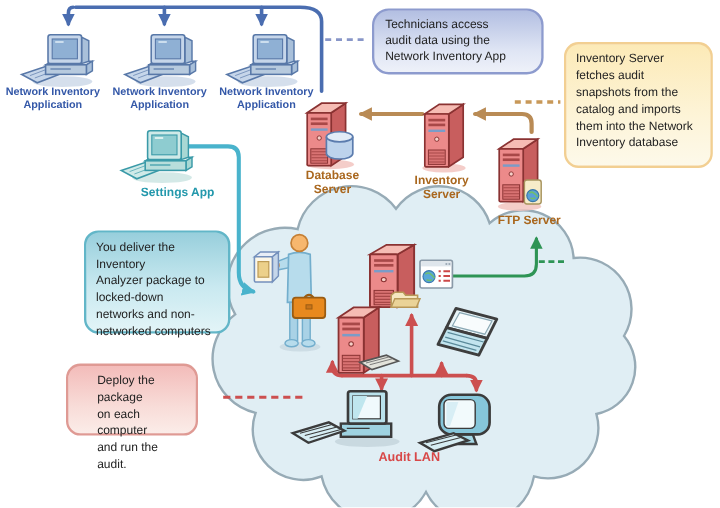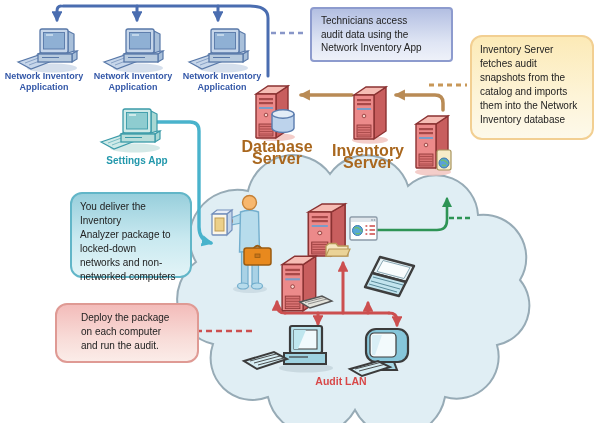--- a/index.html
+++ b/index.html
@@ -16,35 +16,35 @@
   .dash-teal{stroke:#49b3cc;stroke-width:2.4;stroke-dasharray:5 4;fill:none;}
   .ln-green{stroke:#2e9455;stroke-width:2.6;fill:none;stroke-linecap:round;}
   .dash-green{stroke:#2e9455;stroke-width:2.4;stroke-dasharray:5 3;fill:none;}
   .ln-red{stroke:#cc4f4f;stroke-width:3;fill:none;stroke-linecap:round;}
   .dash-red{stroke:#cc4f4f;stroke-width:2.6;stroke-dasharray:6 4;fill:none;}
 
   
   .lbl{position:absolute;text-align:center;white-space:pre-line;width:100px;
        font-weight:bold;font-size:9px;line-height:11px;color:#3458a8;}
   .lbl-teal{color:#2398ac;font-size:10px;}
-  .lbl-orange{color:#a9671e;font-size:16px;line-height:12px;}
+  .lbl-orange{color:#a9671e;font-size:10px;line-height:12px;}
   .lbl-red{color:#d84848;font-size:10.5px;width:120px;}
 
   
   .callout{position:absolute;box-sizing:border-box;border-radius:12px;
            padding:6px 8px;font-size:10px;line-height:14px;color:#222;
            white-space:pre-line;}
   .co-blue{left:310px;top:7px;width:143px;height:55px;border:2px solid #8d9bce;
-           border-radius:4px;padding:5px 9px;line-height:13.5px;
+           border-radius:14px;padding:5px 9px;line-height:13.5px;
            background:linear-gradient(180deg,#b3bfe2 0%,#dfe5f4 65%,#eef1f9 100%);}
   .co-yellow{left:470px;top:35px;width:124px;height:105px;border:2px solid #f2cf92;
            background:linear-gradient(180deg,#fceab7 0%,#fdf4d8 60%,#fdf9ea 100%);}
   .co-teal{left:53px;top:192px;width:122px;height:86px;border:2px solid #62b6c8;
            background:linear-gradient(180deg,#98cfdc 0%,#c9e9f0 55%,#e2f4f7 100%);margin-left:17px;}
-  .co-pink{left:55px;top:303px;width:144px;height:60px;border:2px solid #df9a94;
+  .co-pink{left:55px;top:303px;width:110px;height:60px;border:2px solid #df9a94;
            background:linear-gradient(180deg,#f3bcba 0%,#f8dcd8 60%,#fbece8 100%);padding-left:24px;}
   .co-green{left:472px;top:183px;width:124px;height:70px;border:2px solid #5cad74;
            background:linear-gradient(180deg,#aeddbf 0%,#d6efdf 60%,#eaf8ef 100%);}
 </style>
 </head>
 <body>
 
 <div class="stage">
 
 <svg width="600" height="423" viewBox="0 0 600 423">
@@ -262,25 +262,26 @@
     </g>
   </g>
 </svg>
 
 <div class="lbl" style="left:-6px;top:71px;">Network Inventory
 Application</div>
 <div class="lbl" style="left:83px;top:71px;">Network Inventory
 Application</div>
 <div class="lbl" style="left:172px;top:71px;">Network Inventory
 Application</div>
-<div class="lbl lbl-teal" style="left:87px;top:155px;text-align:center;">Settings App</div>
+<div class="lbl lbl-teal" style="left:98px;top:155px;text-align:center;">Settings App</div>
 <div class="lbl lbl-orange" style="left:227px;top:141px;">Database
 Server</div>
 <div class="lbl lbl-orange" style="left:318px;top:145px;">Inventory
 Server</div>
+<div class="lbl lbl-orange" style="left:391px;top:179px;">FTP Server</div>
 <div class="lbl lbl-red" style="left:281px;top:376px;">Audit LAN</div>
 
 <div class="callout co-blue">Technicians access
 audit data using the
 Network Inventory App</div>
 <div class="callout co-yellow">Inventory Server
 fetches audit
 snapshots from the
 catalog and imports
 them into the Network

